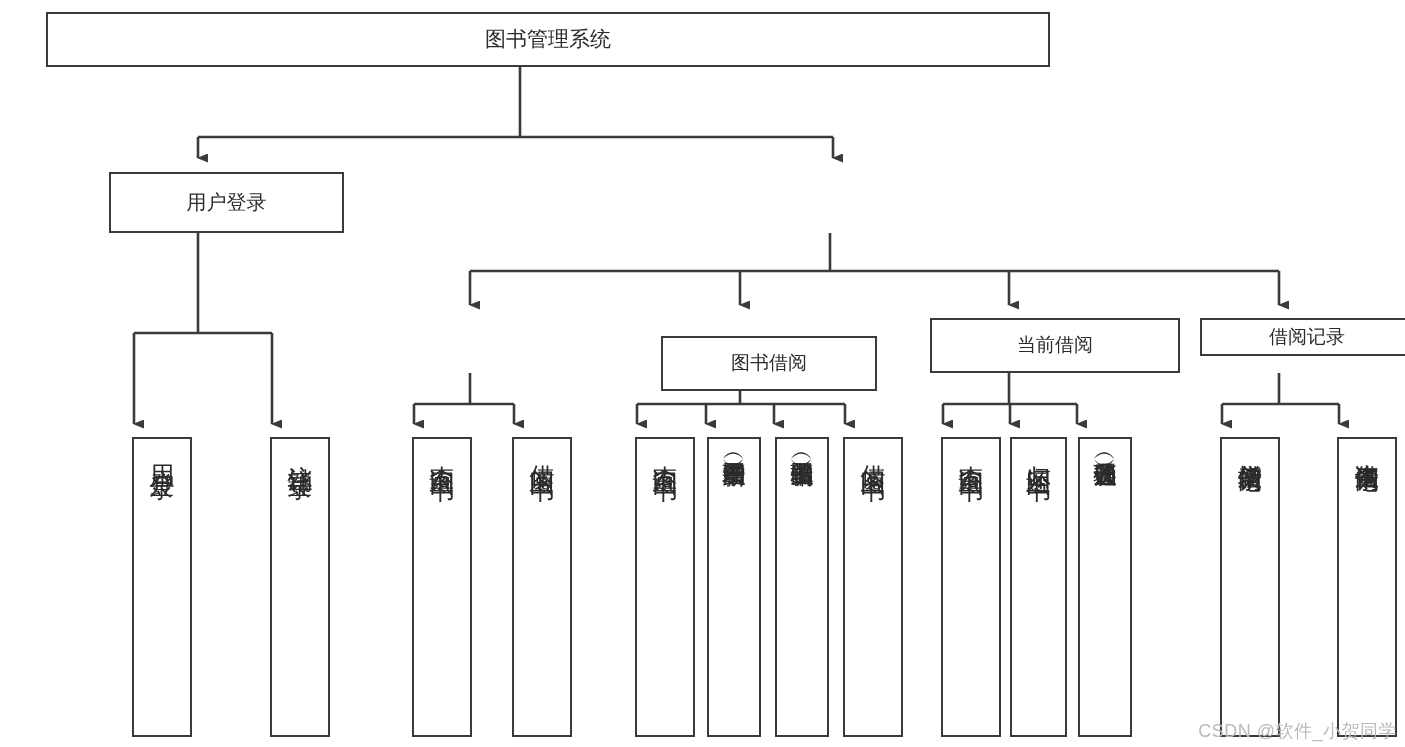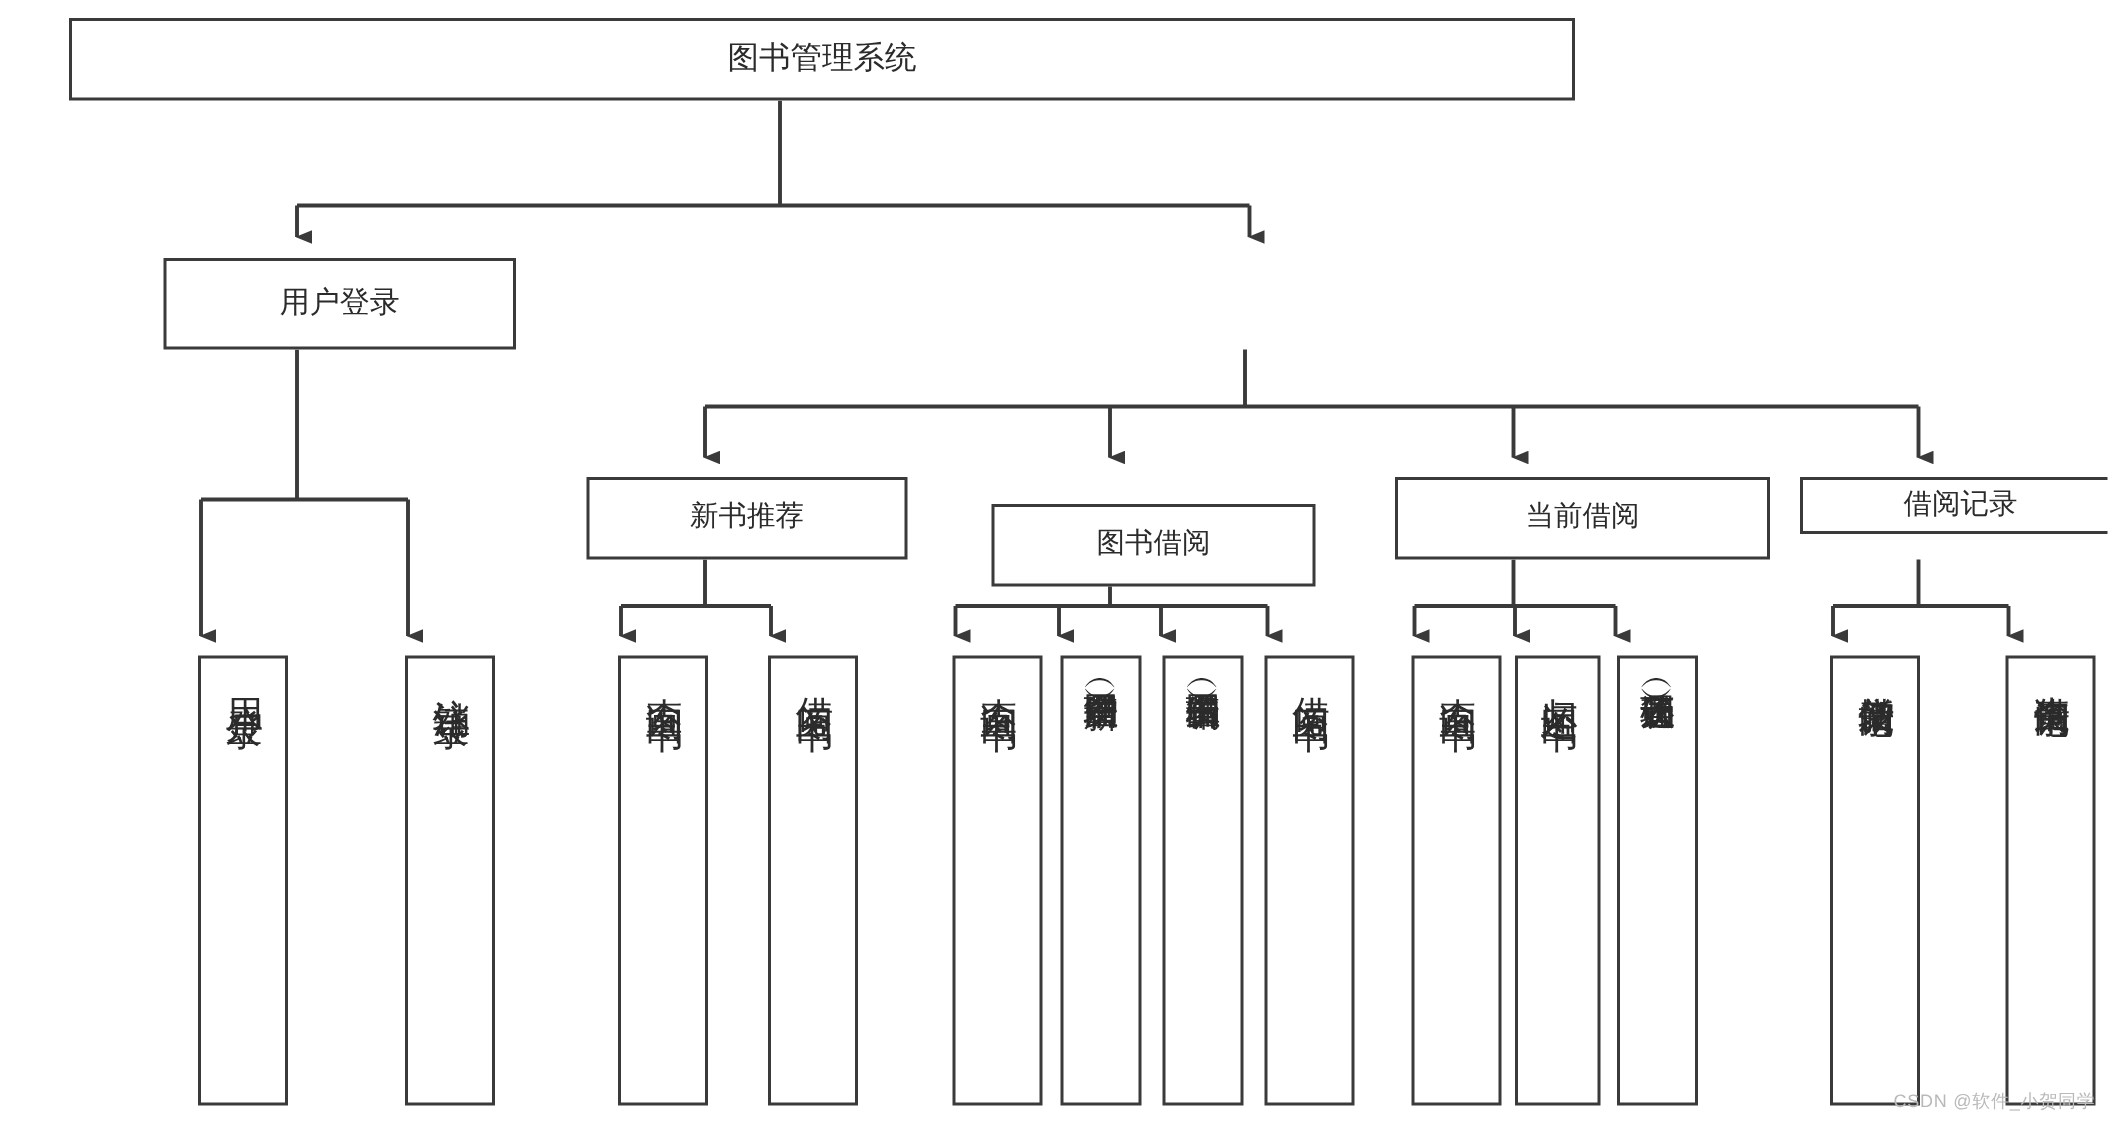--- a/index.html
+++ b/index.html
@@ -50,21 +50,21 @@
     white-space:nowrap;
     transform:rotate(0deg);
   }
   .node.leaf.tall .lbl{font-size:24px;letter-spacing:1px;}
   .node.leaf.narrow .lbl{font-size:23px;letter-spacing:0px;}
 
   .watermark{
     position:absolute;
     right:8px;
     bottom:4px;
-    font-size:12px;
+    font-size:18px;
     color:#b9b9b9;
     letter-spacing:0.5px;
     white-space:nowrap;
   }
 </style>
 </head>
 <body>
 
 <div id="canvas">
 
@@ -120,23 +120,20 @@
 
   <div class="node root" style="left:18px;top:12px;width:1004px;height:55px;">
     <span class="lbl">图书管理系统</span>
   </div>
 
   <div class="node lvl1" style="left:81px;top:172px;width:235px;height:61px;">
     <span class="lbl">用户登录</span>
   </div>
 
 
-  <div class="node lvl2" style="left:363px;top:318px;width:214px;height:55px;">
-    <span class="lbl">新书推荐</span>
-  </div>
 
   <div class="node lvl2" style="left:633px;top:336px;width:216px;height:55px;">
     <span class="lbl">图书借阅</span>
   </div>
 
   <div class="node lvl2" style="left:902px;top:318px;width:250px;height:55px;">
     <span class="lbl">当前借阅</span>
   </div>
 
   <div class="node lvl2" style="left:1172px;top:318px;width:214px;height:38px;">

